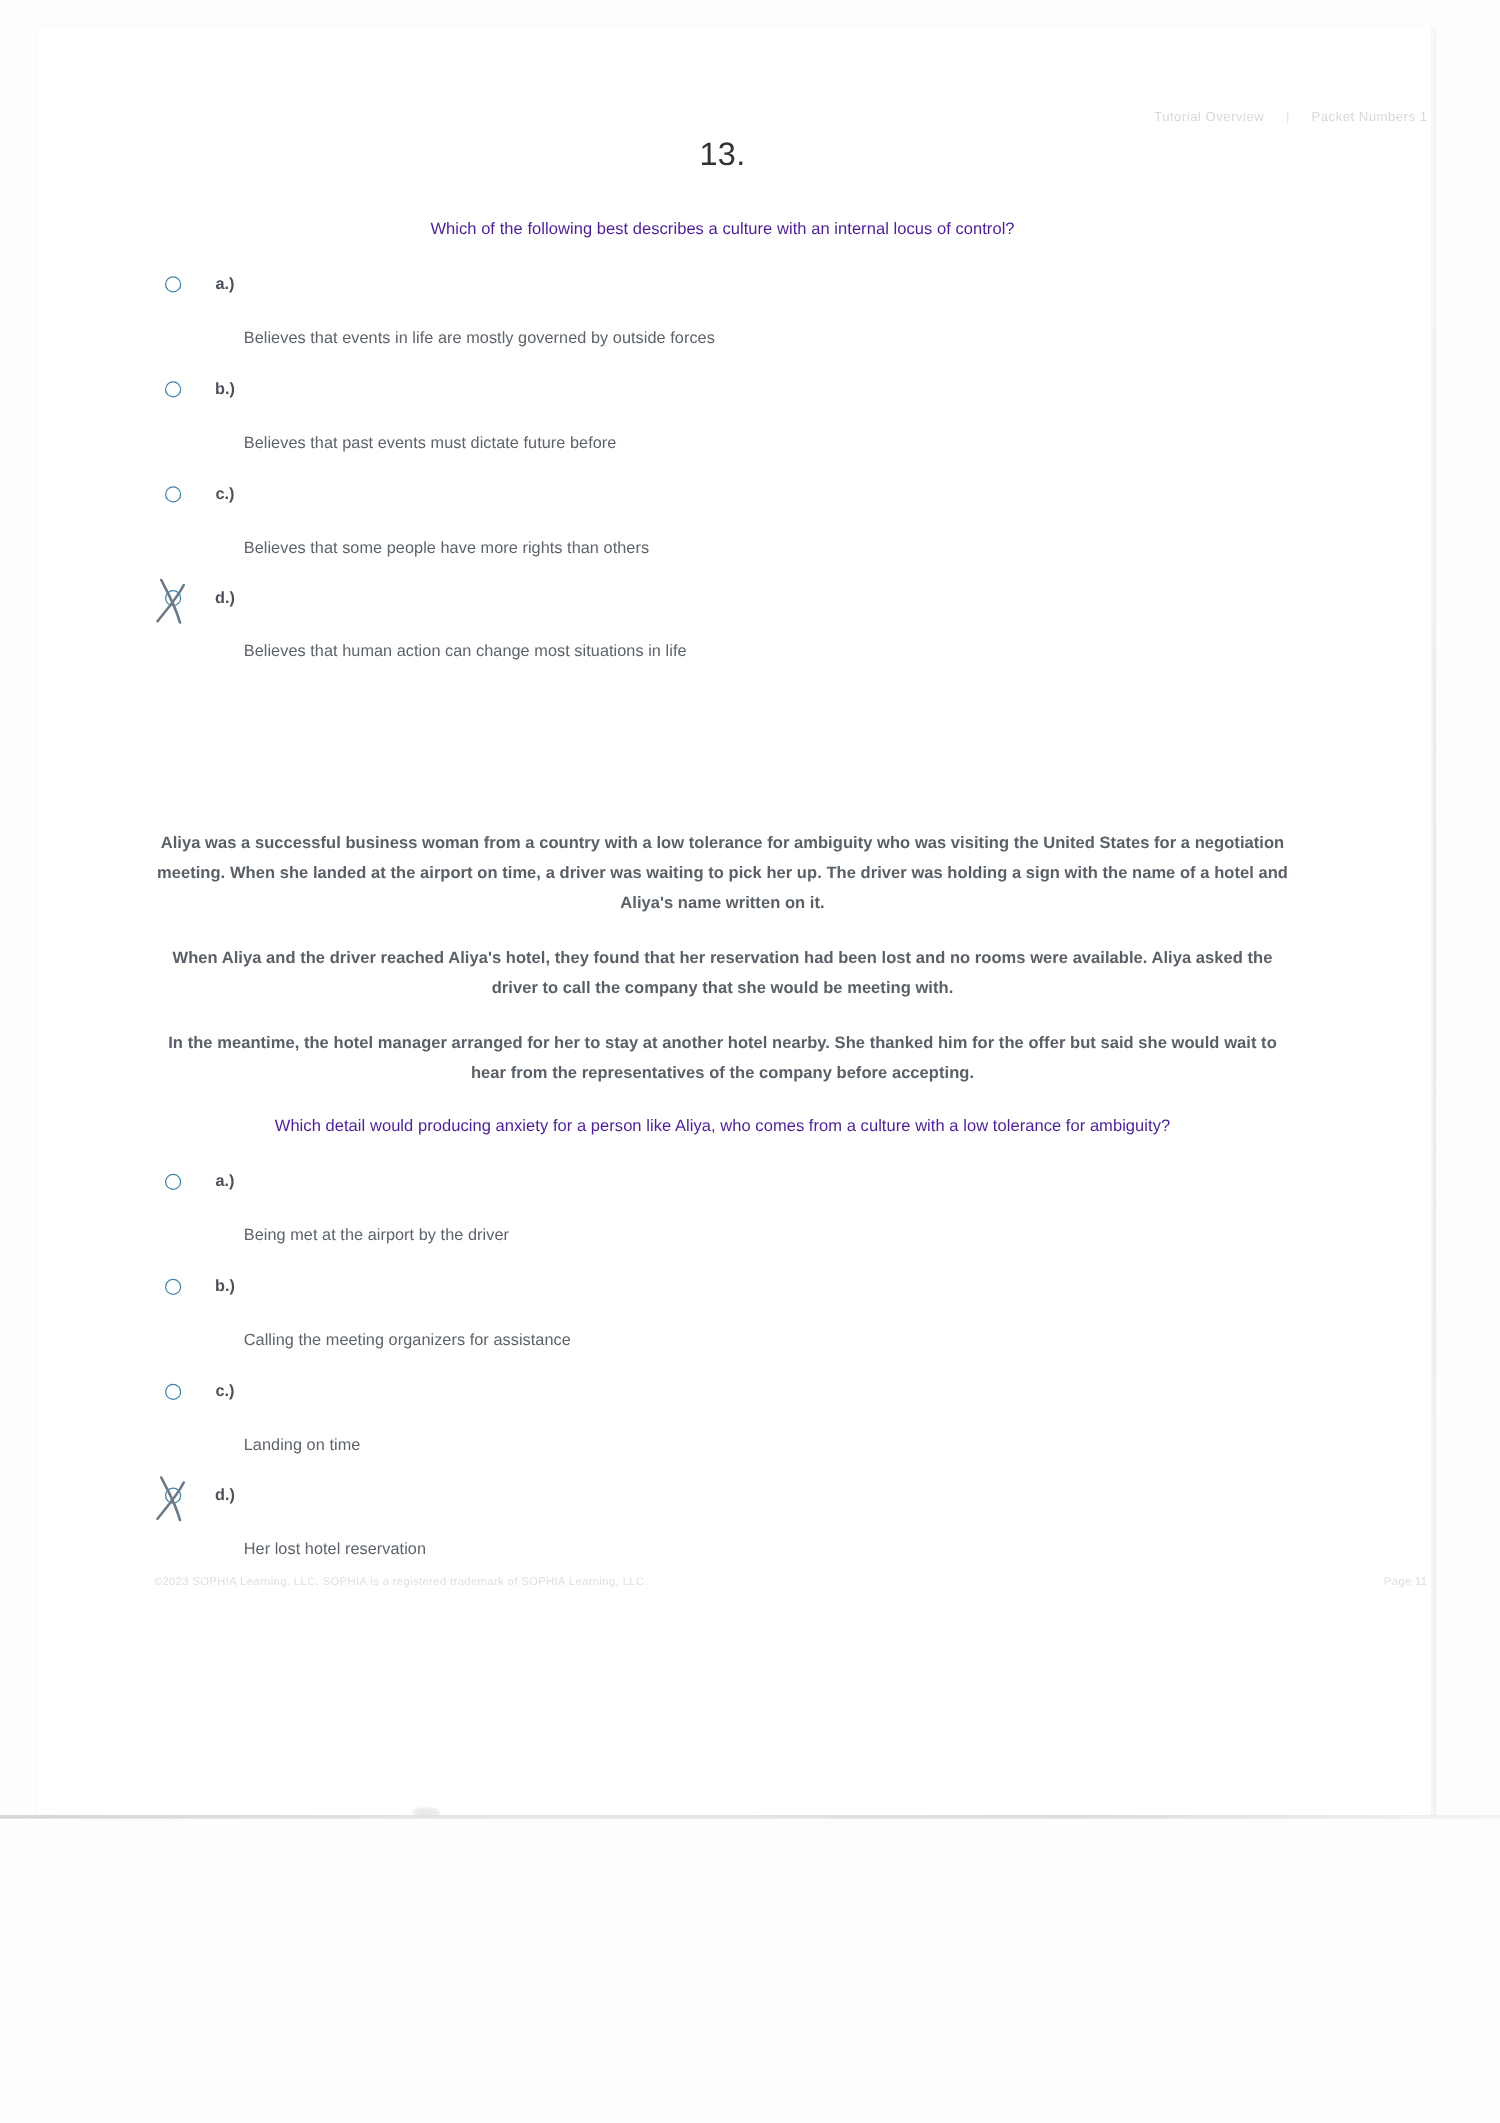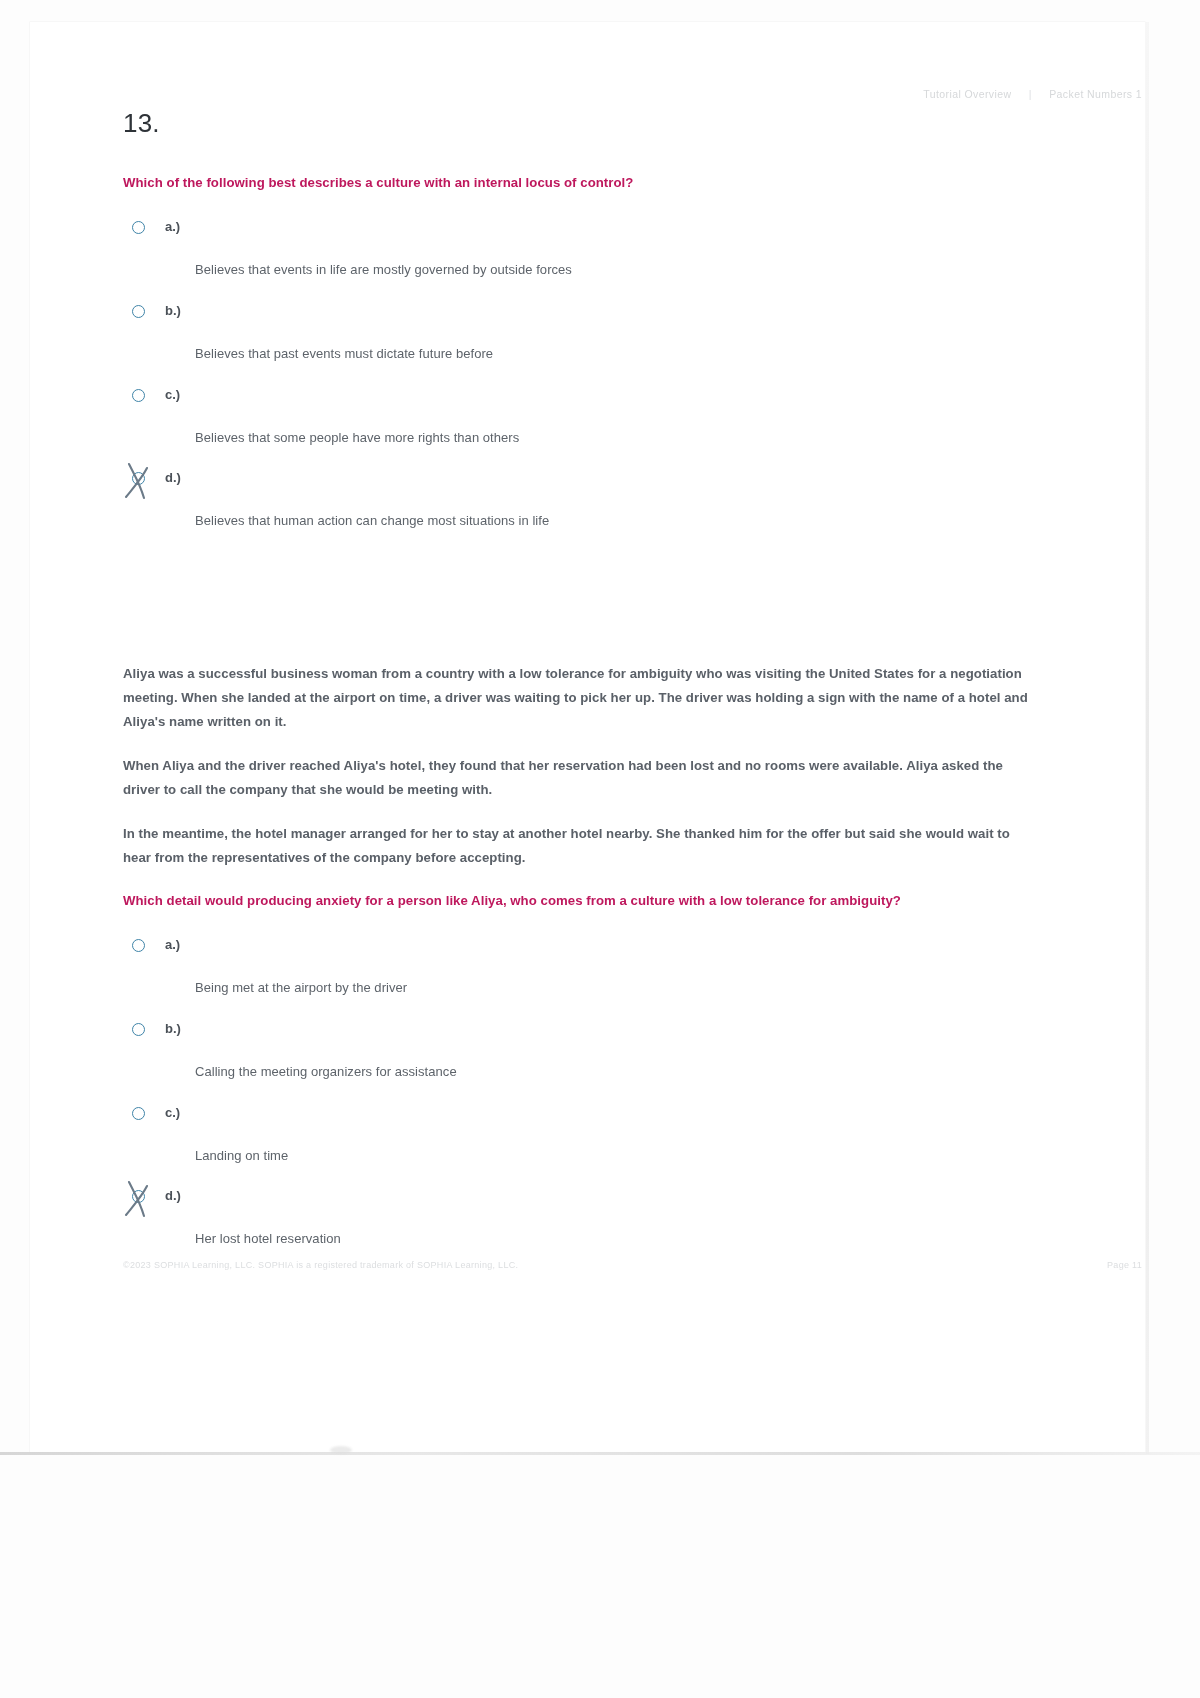--- a/index.html
+++ b/index.html
@@ -79,35 +79,35 @@
   }
 
   
   .content {
     position: absolute;
     left: 123px;
     top: 110px;
     width: 910px;
   }
 
-  .q-block { position: relative; }
+  .q-block { position: relative; text-align: center; }
 
   .q-number {
     font-size: 26px;
     color: #2e3338;
     font-weight: 400;
     letter-spacing: .2px;
     margin: 0 0 36px 0;
     line-height: 1;
   }
 
   .q-prompt {
     font-size: 13.2px;
-    font-weight: bold;
-    color: #be185d;
+    font-weight: normal;
+    color: #4c1d95;
     line-height: 1.62;
     margin: 0 0 26px 0;
     letter-spacing: .05px;
   }
 
   .q-scenario {
     font-size: 13.2px;
     color: #5a6068;
     line-height: 1.82;
     margin: 0 0 20px 0;

